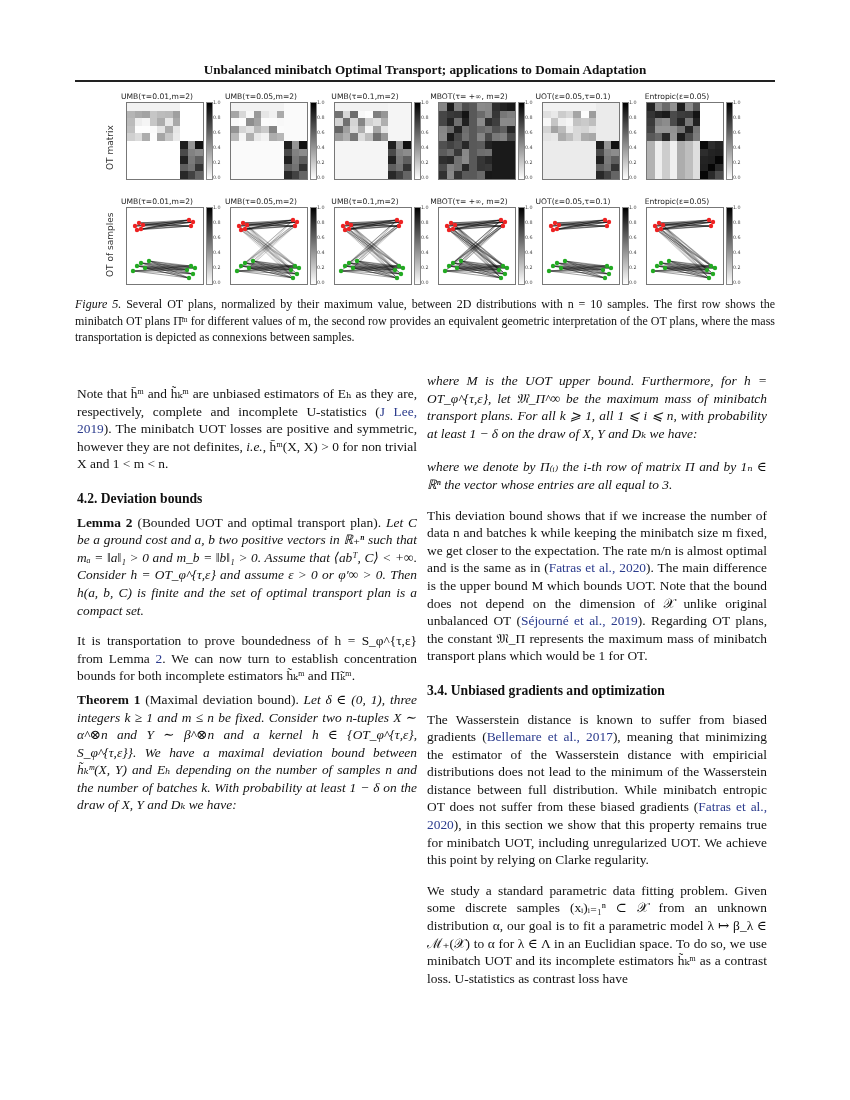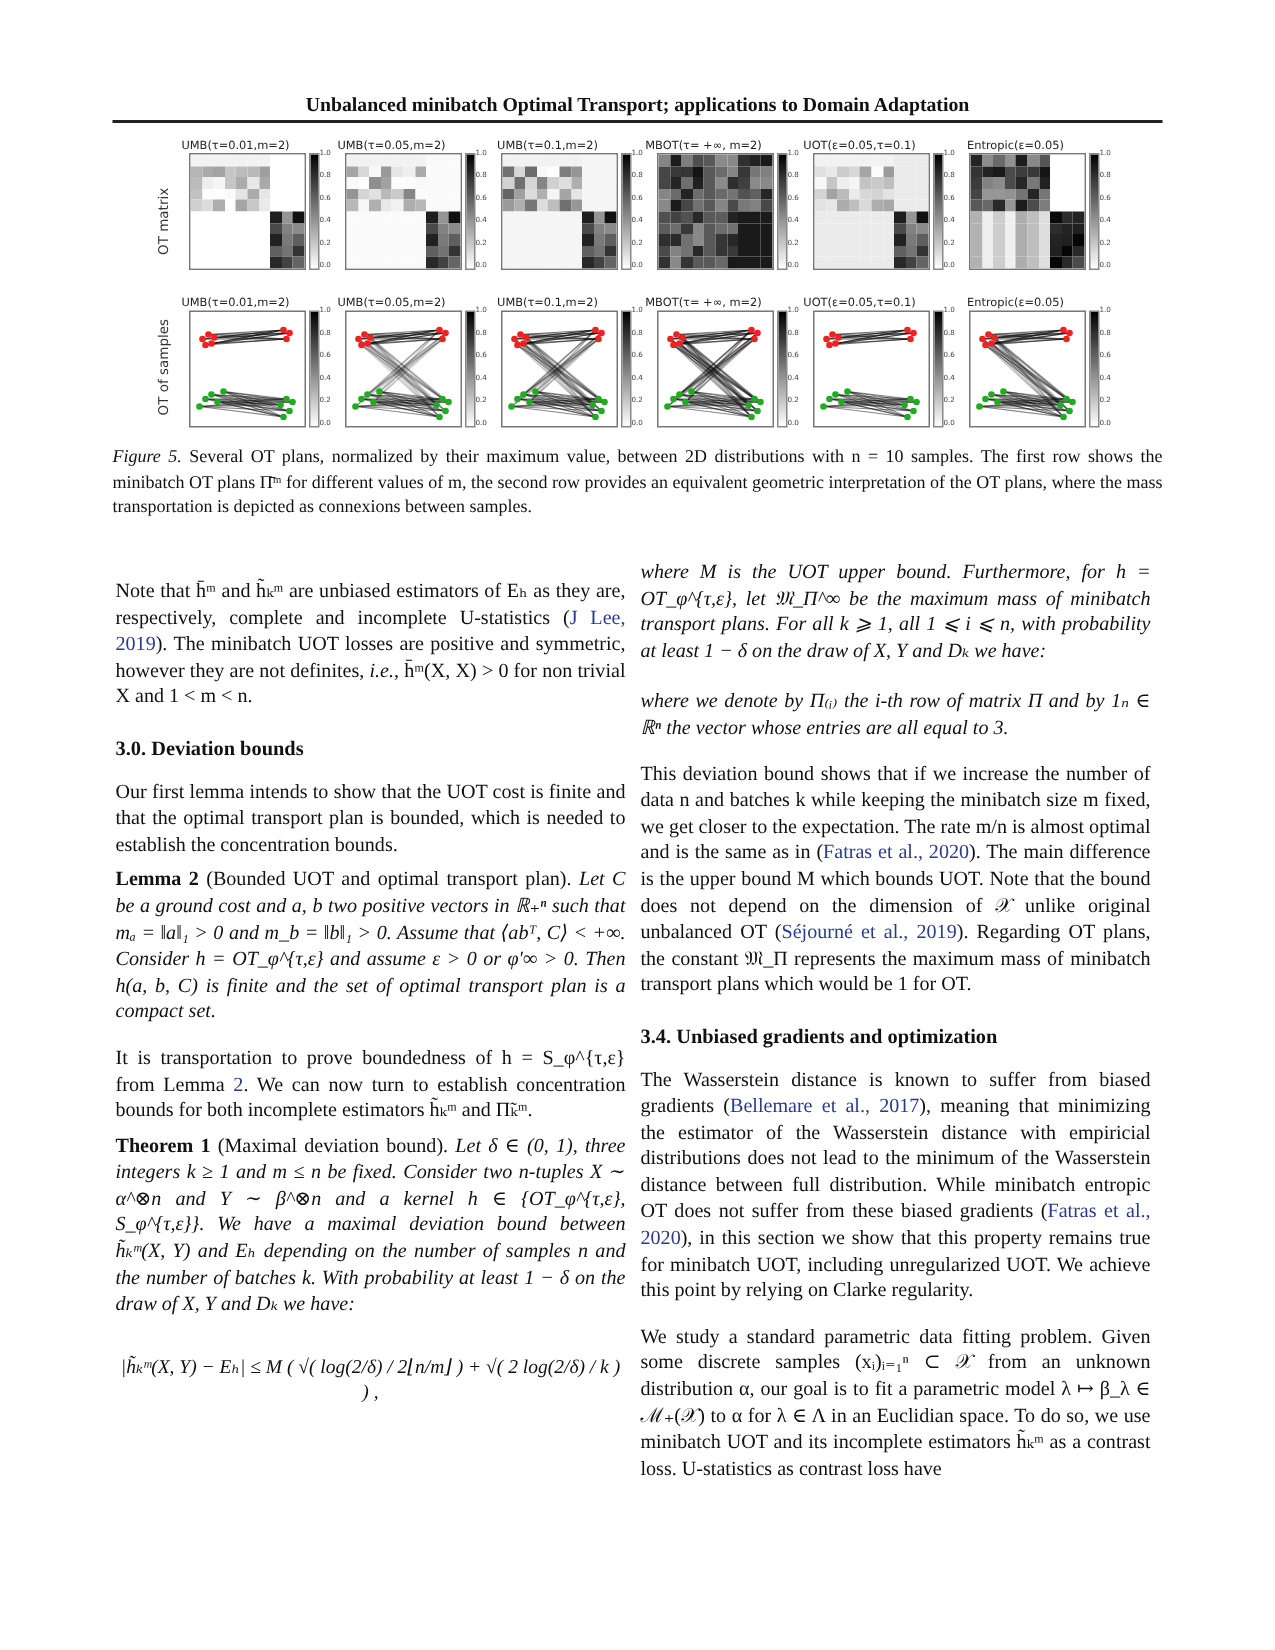--- a/index.html
+++ b/index.html
@@ -1310,26 +1310,24 @@
       </div>
     </div>
 </div>
 
 <div class="caption">
   <span class="it">Figure 5.</span><span> Several OT plans, normalized by their maximum value, between 2D distributions with n = 10 samples. The first row shows the minibatch OT plans Π̄ᵐ for different values of m, the second row provides an equivalent geometric interpretation of the OT plans, where the mass transportation is depicted as connexions between samples.</span>
 </div>
 
 <div class="col left" style="top:372px;">
   <p style="margin-top:13px;"><span>Note that h̄ᵐ and h̃ₖᵐ are unbiased estimators of Eₕ as they are, respectively, complete and incomplete U-statistics (</span><span class="cite">J Lee, 2019</span><span>). The minibatch UOT losses are positive and symmetric, however they are not definites, </span><span class="it">i.e.</span><span>, h̄ᵐ(X, X) &gt; 0 for non trivial X and 1 &lt; m &lt; n.</span></p>
-  <p class="sec" style="margin-top:17px;">3.0. Deviation bounds</p>
-  <p style="margin-top:11px;">Our first lemma intends to show that the UOT cost is finite and that the optimal transport plan is bounded, which is needed to establish the concentration bounds.</p>
+  <p class="sec" style="margin-top:17px;">4.2. Deviation bounds</p>
   <p style="margin-top:6px;"><span class="b">Lemma 2</span><span> (Bounded UOT and optimal transport plan). </span><span class="it">Let C be a ground cost and a, b two positive vectors in ℝ₊ⁿ such that mₐ = ‖a‖₁ &gt; 0 and m_b = ‖b‖₁ &gt; 0. Assume that ⟨abᵀ, C⟩ &lt; +∞. Consider h = OT_φ^{τ,ε} and assume ε &gt; 0 or φ′∞ &gt; 0. Then h(a, b, C) is finite and the set of optimal transport plan is a compact set.</span></p>
   <p style="margin-top:13px;"><span>It is transportation to prove boundedness of h = S_φ^{τ,ε} from Lemma </span><span class="cite">2</span><span>. We can now turn to establish concentration bounds for both incomplete estimators h̃ₖᵐ and Π̃ₖᵐ.</span></p>
   <p style="margin-top:6px;"><span class="b">Theorem 1</span><span> (Maximal deviation bound). </span><span class="it">Let δ ∈ (0, 1), three integers k ≥ 1 and m ≤ n be fixed. Consider two n-tuples X ∼ α^⊗n and Y ∼ β^⊗n and a kernel h ∈ {OT_φ^{τ,ε}, S_φ^{τ,ε}}. We have a maximal deviation bound between h̃ₖᵐ(X, Y) and Eₕ depending on the number of samples n and the number of batches k. With probability at least 1 − δ on the draw of X, Y and Dₖ we have:</span></p>
-  <p class="eq" style="margin-top:24px;font-size:13px;">|h̃ₖᵐ(X, Y) − Eₕ| ≤ M ( √( log(2/δ) / 2⌊n/m⌋ ) + √( 2 log(2/δ) / k ) ) ,</p>
 </div>
 
 <div class="col right" style="top:372px;">
   <p class="it">where M is the UOT upper bound. Furthermore, for h = OT_φ^{τ,ε}, let 𝔐_Π^∞ be the maximum mass of minibatch transport plans. For all k ⩾ 1, all 1 ⩽ i ⩽ n, with probability at least 1 − δ on the draw of X, Y and Dₖ we have:</p>
   <p class="it" style="margin-top:16px;">where we denote by Π₍ᵢ₎ the i-th row of matrix Π and by 1ₙ ∈ ℝⁿ the vector whose entries are all equal to 3.</p>
   <p style="margin-top:13px;"><span>This deviation bound shows that if we increase the number of data n and batches k while keeping the minibatch size m fixed, we get closer to the expectation. The rate m/n is almost optimal and is the same as in (</span><span class="cite">Fatras et al., 2020</span><span>). The main difference is the upper bound M which bounds UOT. Note that the bound does not depend on the dimension of 𝒳 unlike original unbalanced OT (</span><span class="cite">Séjourné et al., 2019</span><span>). Regarding OT plans, the constant 𝔐_Π represents the maximum mass of minibatch transport plans which would be 1 for OT.</span></p>
   <p class="sec" style="margin-top:17px;">3.4. Unbiased gradients and optimization</p>
   <p style="margin-top:11px;"><span>The Wasserstein distance is known to suffer from biased gradients (</span><span class="cite">Bellemare et al., 2017</span><span>), meaning that minimizing the estimator of the Wasserstein distance with empiricial distributions does not lead to the minimum of the Wasserstein distance between full distribution. While minibatch entropic OT does not suffer from these biased gradients (</span><span class="cite">Fatras et al., 2020</span><span>), in this section we show that this property remains true for minibatch UOT, including unregularized UOT. We achieve this point by relying on Clarke regularity.</span></p>
   <p style="margin-top:13px;">We study a standard parametric data fitting problem. Given some discrete samples (xᵢ)ᵢ₌₁ⁿ ⊂ 𝒳 from an unknown distribution α, our goal is to fit a parametric model λ ↦ β_λ ∈ ℳ₊(𝒳) to α for λ ∈ Λ in an Euclidian space. To do so, we use minibatch UOT and its incomplete estimators h̃ₖᵐ as a contrast loss. U-statistics as contrast loss have</p>
 </div>

